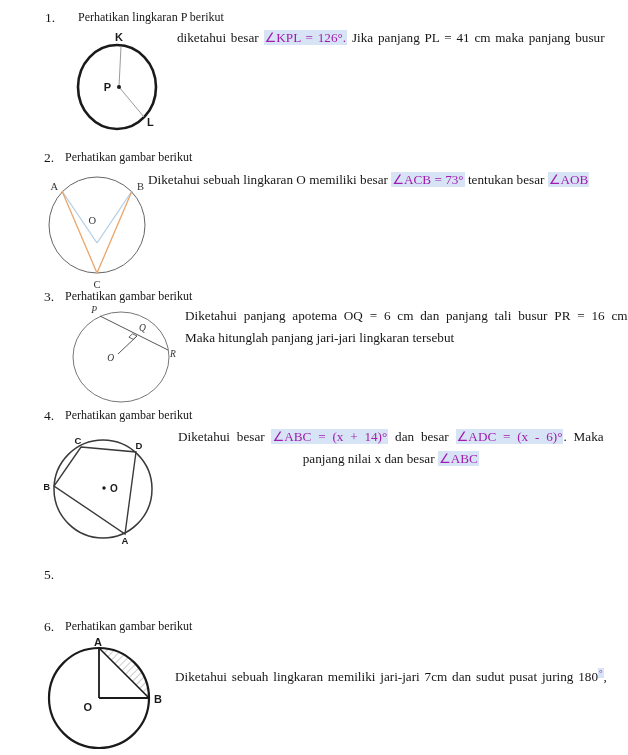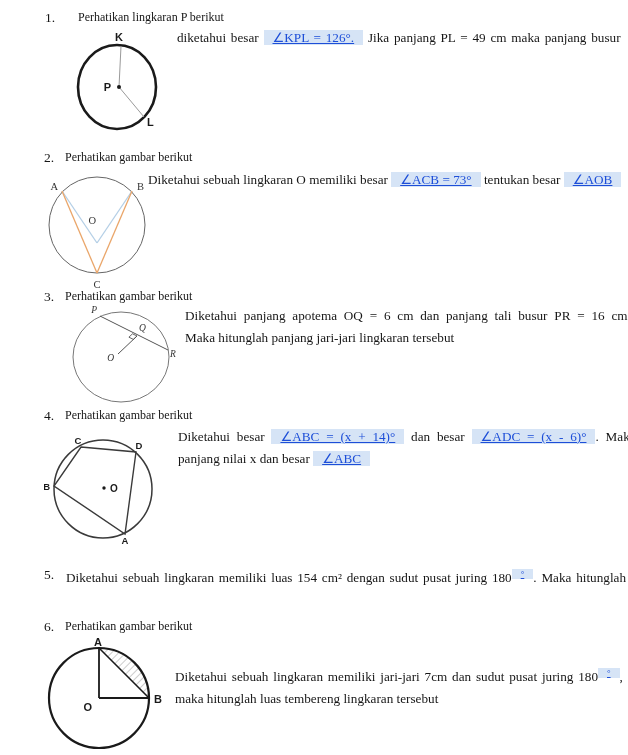--- a/index.html
+++ b/index.html
@@ -5,21 +5,21 @@
   html,body{margin:0;padding:0;}
   body{
     width:628px;height:755px;position:relative;background:#ffffff;
     font-family:"Liberation Serif", serif;color:#161616;overflow:hidden;
   }
   .abs{position:absolute;}
   .qnum{font-size:13.5px;}
   .qtitle{font-size:12px;}
   .qbody{font-size:13.2px;}
   .line{white-space:nowrap;height:22px;line-height:22px;}
-  .hl{background:#d6e4f6;color:#1d4ed8;padding:0 9px;text-decoration:underline;}
+  .hl{background:#d6e4f6;color:#a21caf;padding:0 1px;}
   .sup{vertical-align:super;font-size:0.68em;line-height:0;}
   .ws1{word-spacing:1.5px;}
   .ws2{word-spacing:3.5px;}
   svg{display:block;}
   .lblsans{font-family:"Liberation Sans",sans-serif;font-weight:bold;fill:#1a1a1a;}
   .lblserif{font-family:"Liberation Serif",serif;fill:#333;}
   .lblital{font-family:"Liberation Serif",serif;font-style:italic;fill:#333;}
 </style>
 </head>
 <body>
@@ -31,21 +31,21 @@
   <ellipse cx="117" cy="87" rx="39" ry="42" fill="none" stroke="#1a1a1a" stroke-width="2.6"></ellipse>
   <line x1="119" y1="87" x2="121" y2="46" stroke="#9a9a9a" stroke-width="1"></line>
   <line x1="119" y1="87" x2="144" y2="117" stroke="#9a9a9a" stroke-width="1"></line>
   <circle cx="119" cy="87" r="2" fill="#1a1a1a"></circle>
   <text x="119" y="41" text-anchor="middle" class="lblsans" font-size="11">K</text>
   <text x="111" y="91" text-anchor="end" class="lblsans" font-size="11">P</text>
   <text x="147" y="126" text-anchor="start" class="lblsans" font-size="11">L</text>
 </svg>
 
 <div class="abs qbody" style="left:177px;top:27px;">
-  <div class="line ws1"><span>diketahui besar </span><span class="hl">∠KPL = 126°.</span><span>  Jika panjang PL = 49 cm maka panjang busur</span></div>
+  <div class="line ws1"><span>diketahui besar </span><span class="hl">∠KPL = 126°.</span><span>  Jika panjang PL = 41 cm maka panjang busur</span></div>
 </div>
 
 <span class="abs qnum" style="left:44px;top:150px;">2.</span>
 <span class="abs qtitle" style="left:65px;top:150px;">Perhatikan gambar berikut</span>
 
 <div class="abs qbody" style="left:148px;top:169px;">
   <div class="line"><span>Diketahui sebuah lingkaran O memiliki besar </span><span class="hl">∠ACB = 73°</span><span> tentukan besar </span><span class="hl">∠AOB</span></div>
 </div>
 
 <svg class="abs" style="left:42px;top:172px;" width="112" height="122" viewBox="42 172 112 122">
@@ -75,47 +75,45 @@
 </svg>
 
 <div class="abs qbody" style="left:185px;top:305px;">
   <div class="line ws2"><span>Diketahui panjang apotema OQ = 6 cm dan panjang tali busur PR = 16 cm.</span></div>
   <div class="line"><span>Maka hitunglah panjang jari-jari lingkaran tersebut</span></div>
 </div>
 
 <span class="abs qnum" style="left:44px;top:408px;">4.</span>
 <span class="abs qtitle" style="left:65px;top:408px;">Perhatikan gambar berikut</span>
 
-<div class="abs qbody" style="left:178px;top:426px;">
+<div class="abs qbody" style="left:178px;top:426px;text-align:center;">
   <div class="line ws2"><span>Diketahui besar </span><span class="hl">∠ABC = (x + 14)°</span><span> dan besar </span><span class="hl">∠ADC = (x - 6)°</span><span>.  Maka</span></div>
   <div class="line"><span>panjang nilai x dan besar </span><span class="hl">∠ABC</span></div>
 </div>
 
 <svg class="abs" style="left:44px;top:434px;" width="116" height="112" viewBox="44 434 116 112">
   <circle cx="103" cy="489" r="49" fill="none" stroke="#3a3a3a" stroke-width="1.5"></circle>
   <polygon points="81,447 136,452 125,534 54,486" fill="none" stroke="#3a3a3a" stroke-width="1.4"></polygon>
   <circle cx="104" cy="488" r="1.7" fill="#1a1a1a"></circle>
   <text x="78" y="444" text-anchor="middle" class="lblsans" font-size="9.5">C</text>
   <text x="139" y="449" text-anchor="middle" class="lblsans" font-size="9.5">D</text>
   <text x="50" y="490" text-anchor="end" class="lblsans" font-size="9.5">B</text>
   <text x="125" y="544" text-anchor="middle" class="lblsans" font-size="9.5">A</text>
   <text x="110" y="492" text-anchor="start" class="lblsans" font-size="10">O</text>
 </svg>
 
 <span class="abs qnum" style="left:44px;top:567px;">5.</span>
 <div class="abs qbody" style="left:66px;top:567px;">
-  <div class="line ws1"><span>Diketahui sebuah lingkaran memiliki luas 154 cm² dengan sudut pusat juring 180</span><span class="hl sup">°</span><span>.  Maka hitunglah</span></div>
 </div>
 
 <span class="abs qnum" style="left:44px;top:619px;">6.</span>
 <span class="abs qtitle" style="left:65px;top:619px;">Perhatikan gambar berikut</span>
 
 <div class="abs qbody" style="left:175px;top:666px;">
   <div class="line ws1"><span>Diketahui sebuah lingkaran memiliki jari-jari 7cm dan sudut pusat juring 180</span><span class="hl sup">°</span><span>,</span></div>
-  <div class="line"><span>maka hitunglah luas tembereng lingkaran tersebut</span></div>
 </div>
 
 <svg class="abs" style="left:44px;top:638px;" width="122" height="117" viewBox="44 638 122 117">
   <defs>
     <pattern id="hatch" width="5" height="5" patternUnits="userSpaceOnUse" patternTransform="rotate(45)">
       <line x1="0" y1="0" x2="0" y2="5" stroke="#9a9a9a" stroke-width="1"></line>
     </pattern>
   </defs>
   <path d="M99,648 A50,50 0 0 1 149,698 Z" fill="url(#hatch)" stroke="none"></path>
   <circle cx="99" cy="698" r="50" fill="none" stroke="#1a1a1a" stroke-width="2.2"></circle>

